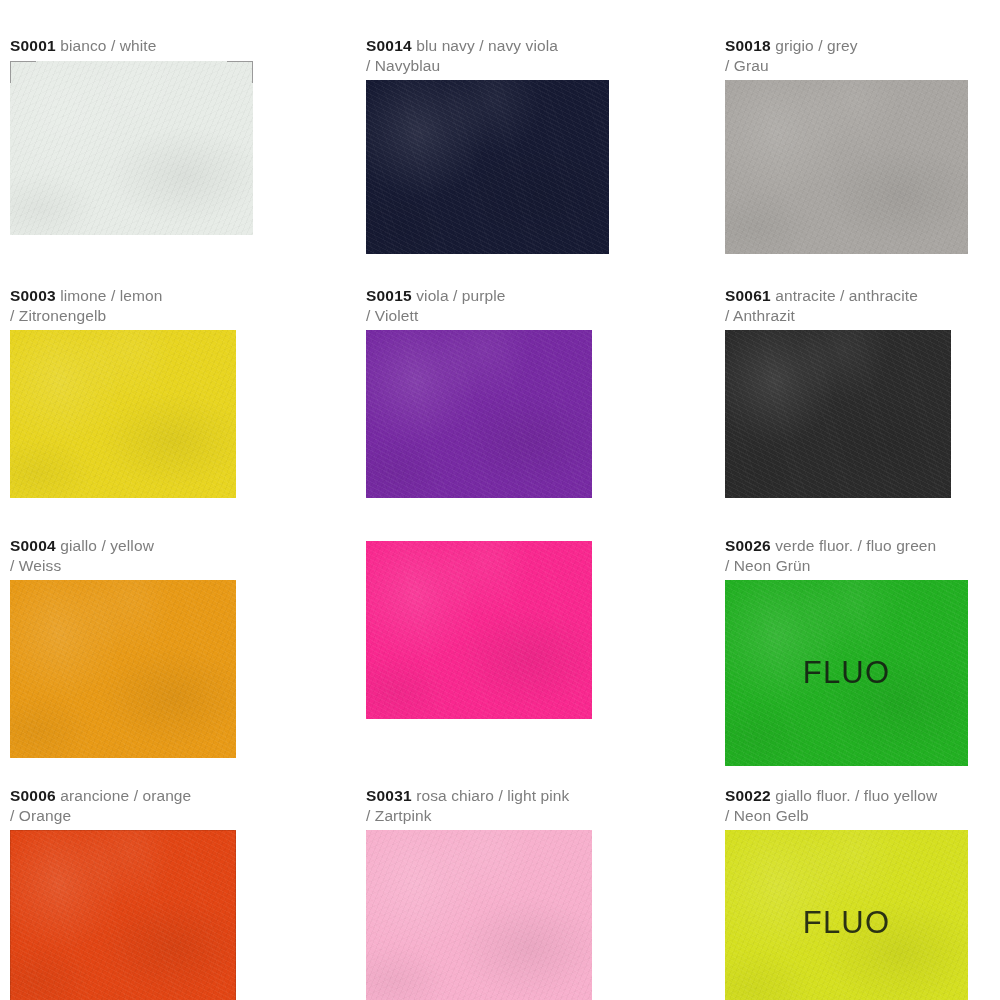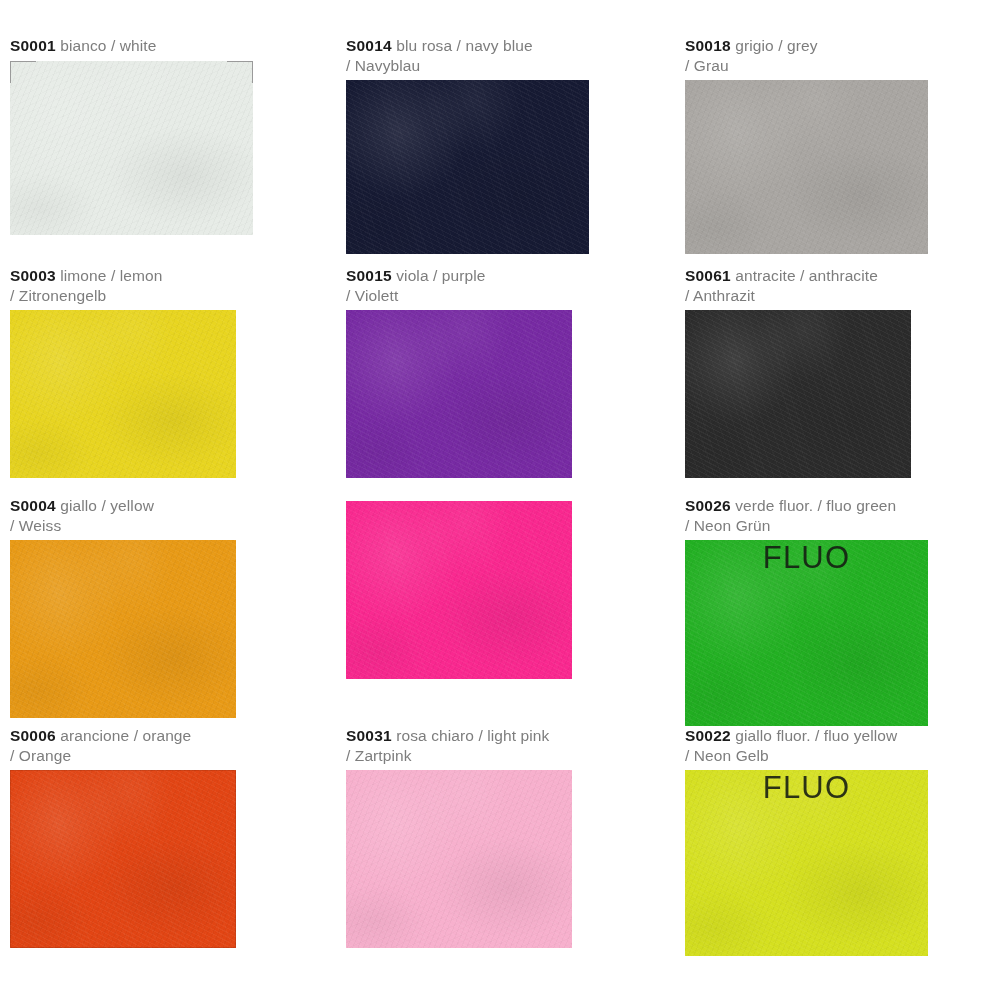--- a/index.html
+++ b/index.html
@@ -26,20 +26,21 @@
     position: absolute;
     left: 0;
     top: 0;
     width: 1000px;
     height: 1000px;
     display: grid;
     grid-template-columns: 338px 337px 325px;
     grid-template-rows: 230px 230px 230px 244px;
     padding: 36px 0 0 0;
     box-sizing: border-box;
+    gap: 20px;
   }
 
   .cell {
     position: relative;
     box-sizing: border-box;
   }
   .cell.c0 { padding-left: 10px; }
   .cell.c1 { padding-left: 8px; }
   .cell.c2 { padding-left: 10px; }
 
@@ -86,20 +87,21 @@
     top: 0;
     width: 100%;
     height: 100%;
     background-color: #cccccc;
     background-image:
       radial-gradient(ellipse 40% 55% at 22% 30%, rgba(255,255,255,0.10), rgba(255,255,255,0) 70%),
       radial-gradient(ellipse 45% 40% at 72% 66%, rgba(0,0,0,0.055), rgba(0,0,0,0) 72%),
       radial-gradient(ellipse 30% 45% at 52% 12%, rgba(255,255,255,0.06), rgba(255,255,255,0) 70%),
       radial-gradient(ellipse 35% 30% at 12% 85%, rgba(0,0,0,0.04), rgba(0,0,0,0) 70%);
     display: flex;
+    align-items: center;
     justify-content: center;
   }
 
   
   .swatch::after {
     content: "";
     position: absolute;
     inset: 0;
     pointer-events: none;
     opacity: 0.30;
@@ -157,21 +159,21 @@
           <div class="swatch" style="background-color: rgb(231, 236, 231);"></div>
           <div class="corner-marks">
             <i class="tl-h"></i>
             <i class="tl-v"></i>
             <i class="tr-h"></i>
             <i class="tr-v"></i>
           </div>
         </div>
       </div>
       <div class="cell c1">
-        <div class="label"><span class="code">S0014</span> <span>blu rosa / navy blue</span><span class="line2">/ Navyblau</span></div>
+        <div class="label"><span class="code">S0014</span> <span>blu navy / navy viola</span><span class="line2">/ Navyblau</span></div>
         <div class="swatch-wrap wide">
           <div class="swatch" style="background-color: rgb(22, 26, 51);"></div>
         </div>
       </div>
       <div class="cell c2">
         <div class="label"><span class="code">S0018</span> <span>grigio / grey</span><span class="line2">/ Grau</span></div>
         <div class="swatch-wrap wide">
           <div class="swatch" style="background-color: rgb(169, 166, 162);"></div>
         </div>
       </div>

